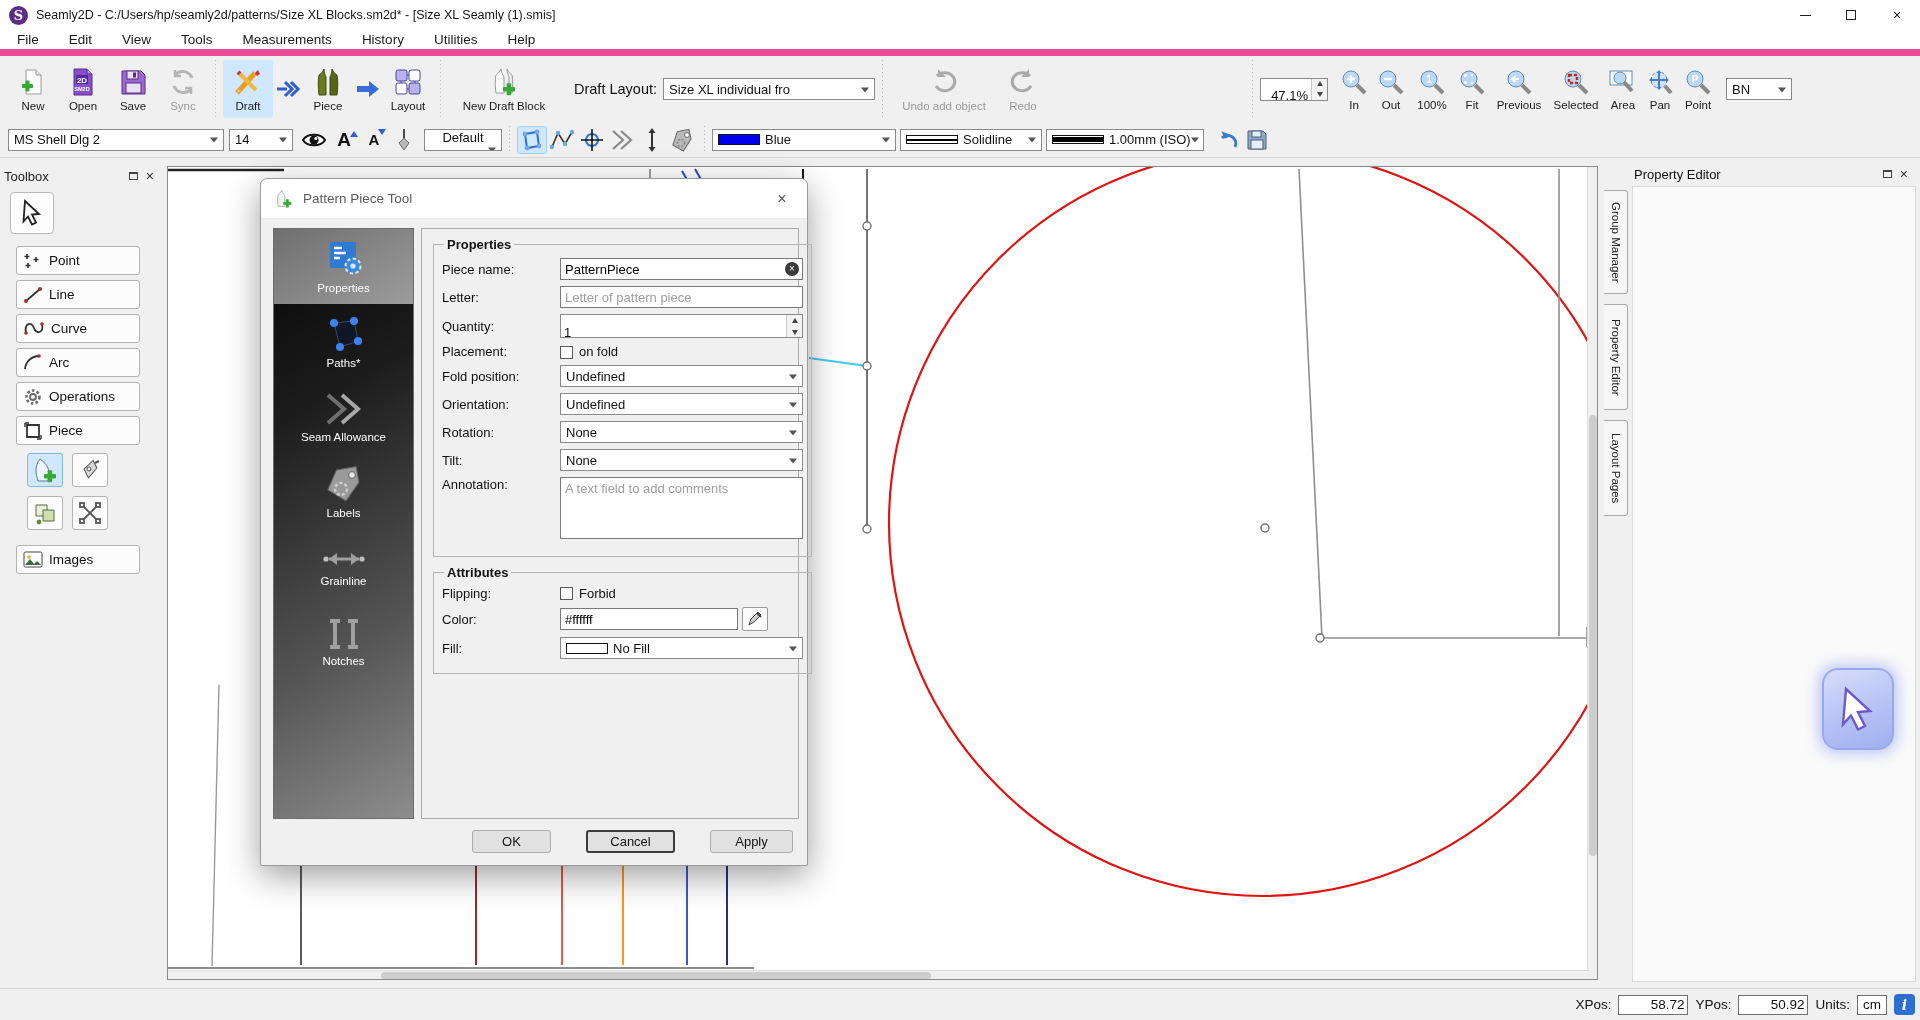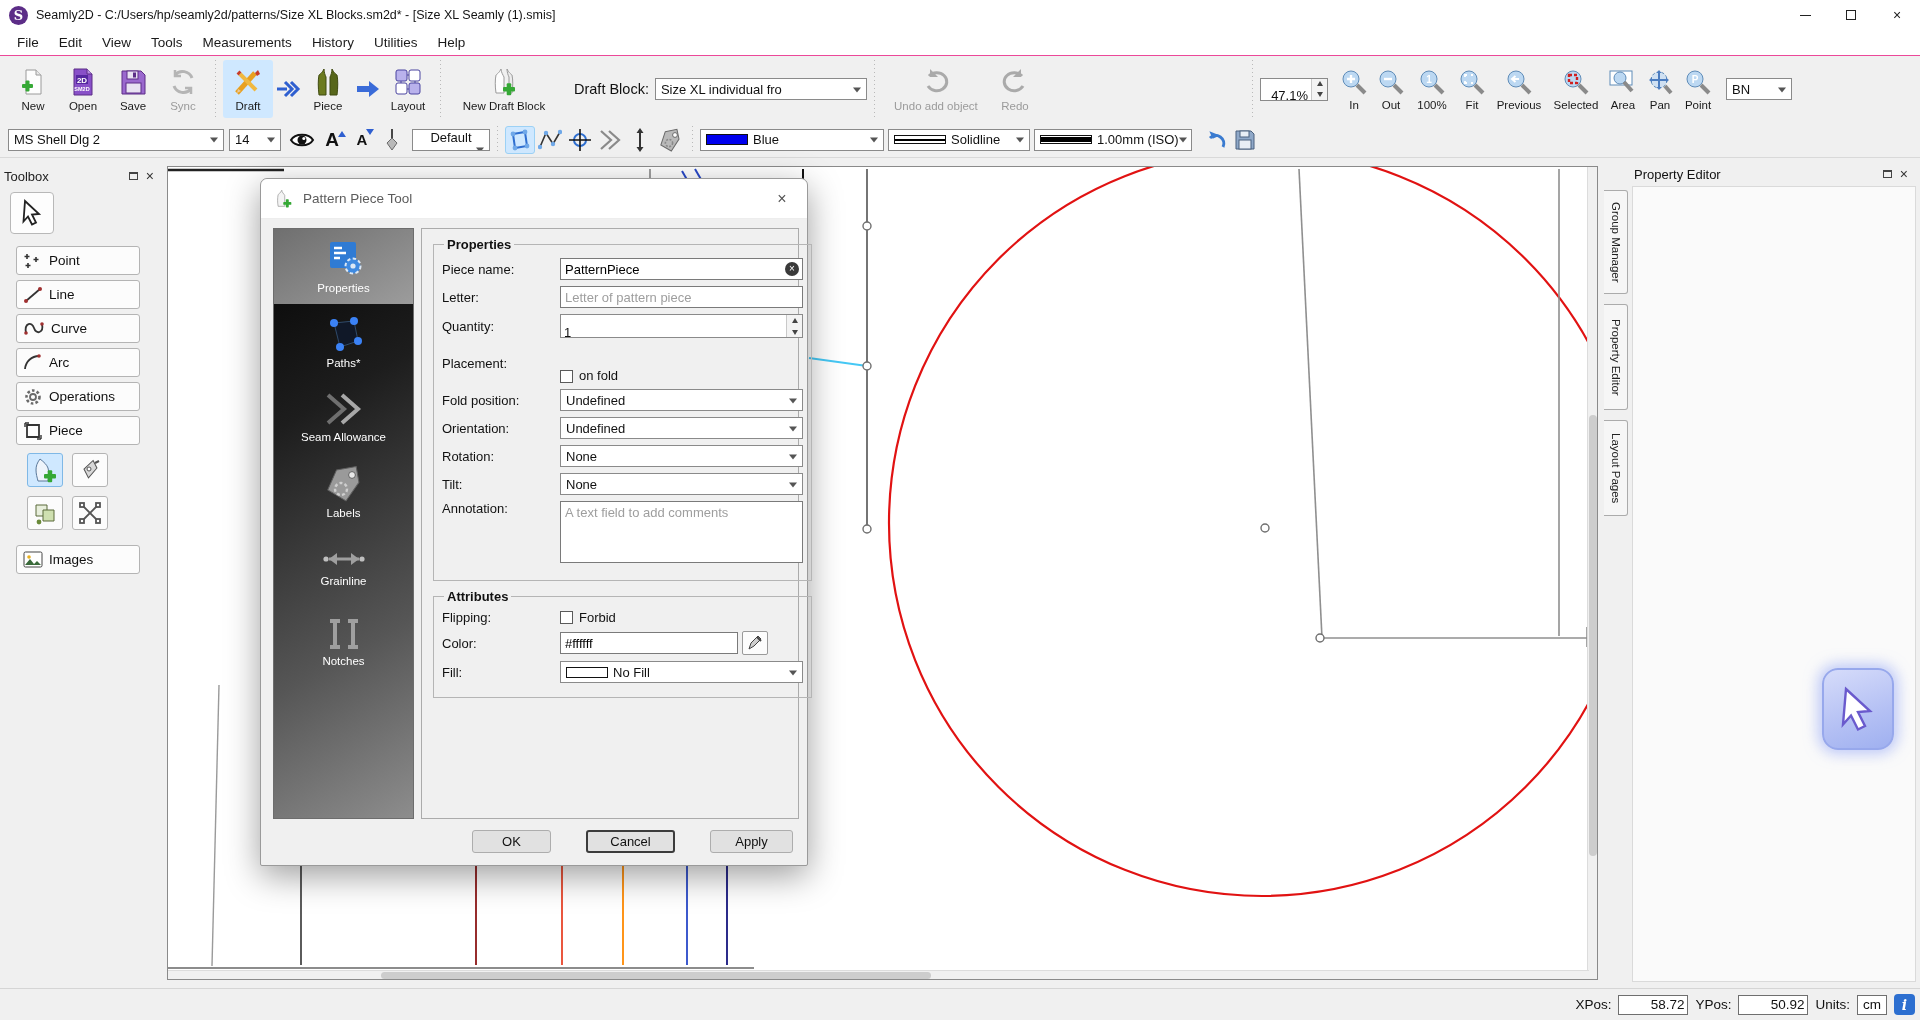--- a/index.html
+++ b/index.html
@@ -11,21 +11,21 @@
   #app-icon { width:19px; height:19px; border-radius:50%; background:#5c2d87; color:#fff;
     font-weight:bold; font-family:"DejaVu Serif",serif; font-size:13px; text-align:center; line-height:19px;
     margin:0 8px 0 9px; }
   #title-text { font-size:12.5px; color:#141414; }
   #win-btns { margin-left:auto; display:flex; height:30px; }
   .winbtn { width:46px; height:30px; display:flex; align-items:center; justify-content:center; color:#222; font-size:14px; }
   .min-glyph { width:11px; height:1px; background:#222; display:inline-block; }
   .max-glyph { width:10px; height:10px; border:1px solid #222; display:inline-block; }
   
   #menubar { position:absolute; top:30px; left:0; width:1920px; height:26px; background:#ffffff;
-    display:flex; align-items:center; padding-left:7px; border-bottom:1px solid #ec4899; }
+    display:flex; align-items:center; padding-left:7px; border-bottom:7px solid #ec4899;gap:10px; }
   .menu-item { padding:4px 10px; font-size:13.5px; color:#1a1a1a; }
   
   #tb1 { position:absolute; top:56px; left:0; width:1920px; height:66px; background:#f0f0f0;
     display:flex; align-items:center; padding-left:8px; }
   #tb2 { position:absolute; top:122px; left:0; width:1920px; height:36px; background:#f0f0f0;
     display:flex; align-items:center; padding-left:8px; border-bottom:1px solid #d9d9d9; }
   .sep { width:5px; align-self:stretch; margin:4px 5px;
     background:repeating-linear-gradient(to bottom,#b9b9b9 0 1px,transparent 1px 4px);
     background-size:1px 100%; background-repeat:no-repeat; background-position:center; }
   .tbtn { display:flex; flex-direction:column; align-items:center; justify-content:center;
@@ -260,21 +260,21 @@
     <span class="icon">
       <svg width="30" height="30" viewBox="0 0 30 30">
           <path d="M12 2c-2 4-4 5-5 6-1 5-1 11 0 18h8V10c-1-2-3-5-3-8z" fill="#fdfdfd" stroke="#9a9a9a"></path>
           <path d="M18 2c2 4 4 5 5 6 1 5 1 11 0 18h-3V10c-1-2-2-5-2-8z" fill="#ececec" stroke="#9a9a9a"></path>
           <rect x="14" y="20" width="12" height="4.5" rx="1" fill="#35a835"></rect>
           <rect x="17.7" y="16.3" width="4.5" height="12" rx="1" fill="#35a835"></rect>
         </svg>
     </span>
       <span class="lbl">New Draft Block</span>
   </div>
-  <span class="db-label">Draft Block:</span>
+  <span class="db-label">Draft Layout:</span>
   <div class="combo" style="width:212px;">
     <span>Size XL individual fro</span>
     <span class="caret"></span>
   </div>
   <div class="sep"></div>
   <div class="tbtn disabled" style="min-width:108px;">
     <span class="icon">
       <svg width="30" height="30" viewBox="0 0 30 30" fill="none">
           <path d="M8 9a10 9 0 1 1-1 10" stroke="#aaaaaa" stroke-width="3"></path>
           <path d="M9 2v8h8z" fill="#aaaaaa"></path>
@@ -398,21 +398,21 @@
     <span>BN</span>
     <span class="caret"></span>
   </div>
 </div>
 
 <div id="tb2">
   <div class="combo" style="width:216px;">
     <span>MS Shell Dlg 2</span>
     <span class="caret"></span>
   </div>
-  <div class="combo" style="width:52px;margin-left:5px;">
+  <div class="combo" style="width:64px;margin-left:5px;">
     <span>14</span>
     <span class="caret"></span>
   </div>
   <span class="smallbtn" style="margin-left:6px;">
     <span class="icon">
         <svg width="26" height="20" viewBox="0 0 26 20">
           <path d="M2 10C6 3 20 3 24 10C20 17 6 17 2 10z" fill="#fff" stroke="#111" stroke-width="2"></path>
           <circle cx="13" cy="10" r="4.5" fill="#111"></circle>
           <circle cx="14.8" cy="8.4" r="1.5" fill="#fff"></circle>
         </svg>
@@ -841,21 +841,21 @@
                 <i class="tri-up"></i>
               </div>
               <div>
                 <i class="tri-dn"></i>
               </div>
             </span>
         </span>
       </div>
       <div class="frow">
         <span class="flabel">Placement:</span>
-        <span class="ctrl" style="display:flex;align-items:flex-end;margin-top:24px;">
+        <span class="ctrl" style="display:flex;align-items:flex-end;">
           <span class="checkbox"></span>
           <span class="chk-label">on fold</span>
         </span>
       </div>
       <div class="frow">
         <span class="flabel">Fold position:</span>
         <span class="ctrl combo">
           <span>Undefined</span>
           <span class="caret"></span>
         </span>

